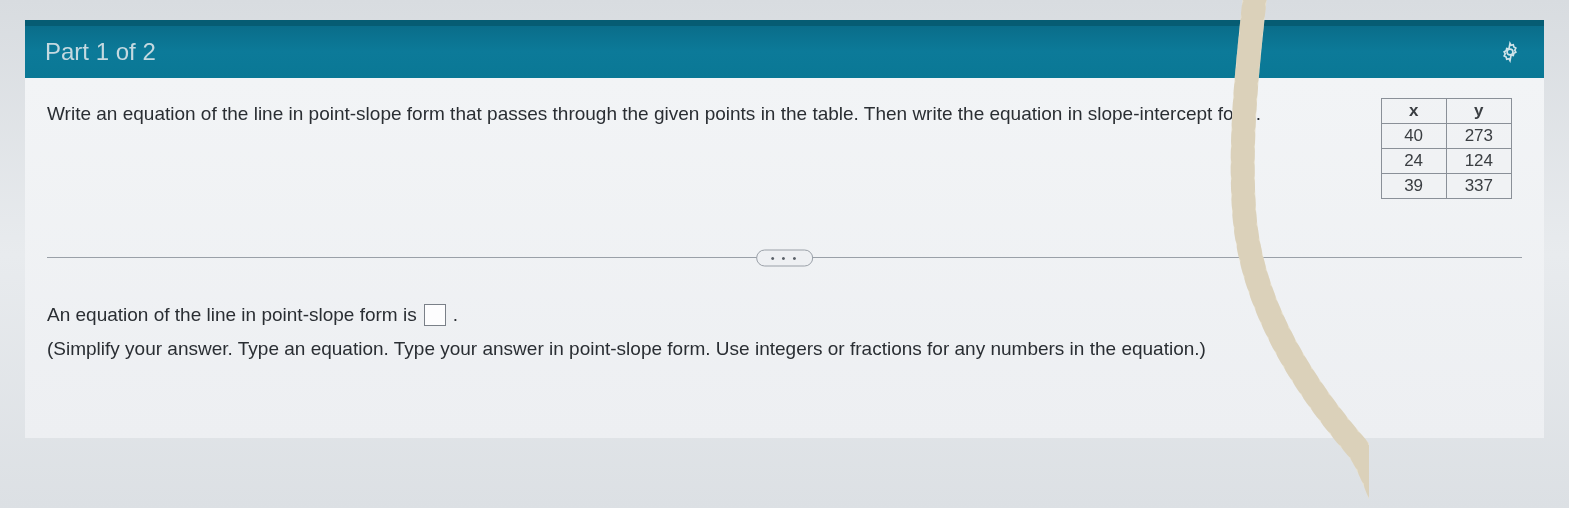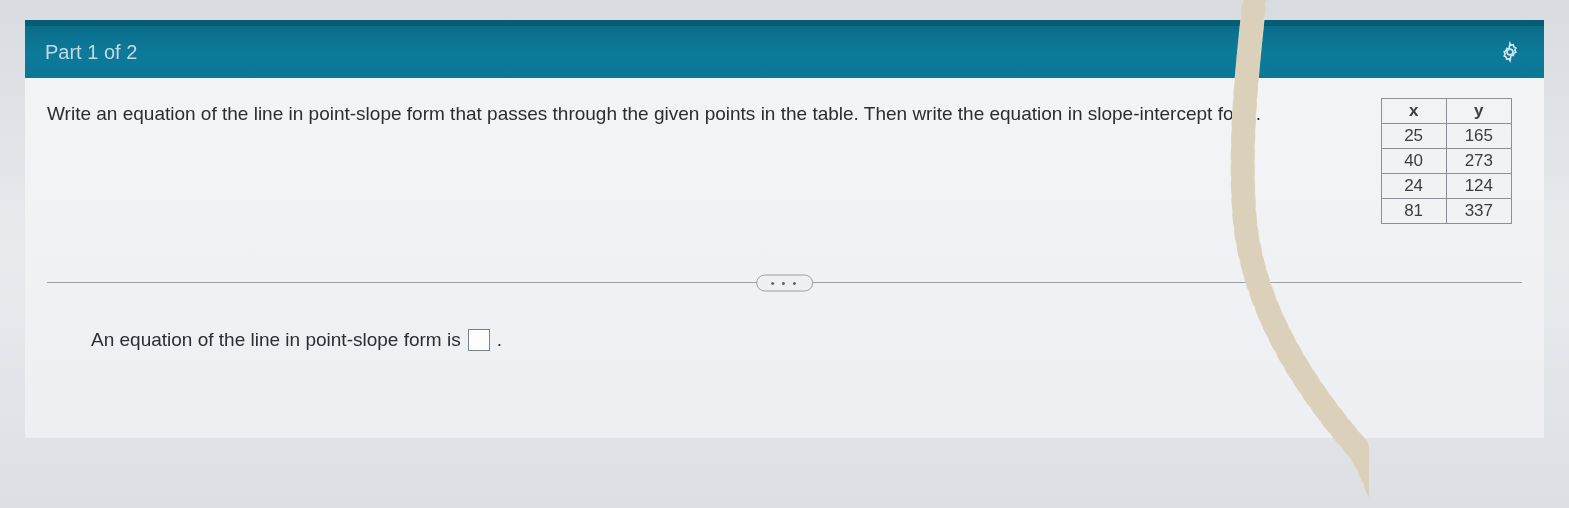--- a/index.html
+++ b/index.html
@@ -19,21 +19,21 @@
       height: 58px;
       display: flex;
       align-items: center;
       justify-content: space-between;
       padding: 0 20px;
       border-top: 6px solid #065c73;
       position: relative;
     }
     .part-label {
       color: #c5d9e0;
-      font-size: 20px;
+      font-size: 24px;
       font-weight: 400;
     }
     .gear-button {
       color: #d0e4ea;
       cursor: pointer;
       display: flex;
       align-items: center;
       justify-content: center;
       width: 28px;
       height: 28px;
@@ -103,21 +103,20 @@
     .answer-section {
       color: #2a2e33;
       font-size: 19px;
       line-height: 1.8;
     }
     .answer-line {
       display: flex;
       align-items: center;
       flex-wrap: wrap;
       gap: 4px;
-      margin-left: 44px;
     }
     .answer-input {
       display: inline-block;
       width: 22px;
       height: 22px;
       border: 1px solid #7a8088;
       background: #fdfdfe;
       vertical-align: middle;
       margin: 0 3px;
     }
@@ -155,50 +154,47 @@
       <div class="question-text">Write an equation of the line in point-slope form that passes through the given points in the table. Then write the equation in slope-intercept form.</div>
       <table class="data-table">
         <thead>
           <tr>
             <th>x</th>
             <th>y</th>
           </tr>
         </thead>
         <tbody>
           <tr>
-            <td>25</td>
-            <td>165</td>
-          </tr>
-          <tr>
             <td>40</td>
             <td>273</td>
           </tr>
           <tr>
             <td>24</td>
             <td>124</td>
           </tr>
           <tr>
-            <td>81</td>
+            <td>39</td>
             <td>337</td>
           </tr>
         </tbody>
       </table>
     </div>
 
     <div class="divider-wrap">
       <hr class="divider-line">
       <div class="more-pill">• • •</div>
     </div>
 
     <div class="answer-section">
       <div class="answer-line">
         <span>An equation of the line in point-slope form is</span>
         <span class="answer-input"></span>
         <span>.</span>
       </div>
+      <div class="instruction-text">(Simplify your answer. Type an equation. Type your answer in point-slope form. Use integers or fractions for any numbers in the equation.)</div>
     </div>
   </div>
 </div>
 
 <svg class="rope" viewBox="0 0 180 540">
   <path d="M 70 -10 C 60 80, 50 160, 55 240 C 60 320, 100 400, 170 480 C 180 495, 190 520, 200 550" fill="none" stroke="#e8e0cd" stroke-width="24" stroke-linecap="round"></path>
   <path d="M 70 -10 C 60 80, 50 160, 55 240 C 60 320, 100 400, 170 480 C 180 495, 190 520, 200 550" fill="none" stroke="#cfc5ac" stroke-width="24" stroke-linecap="round" stroke-dasharray="6 10" opacity="0.55"></path>
 </svg>
 
 </body></html>

